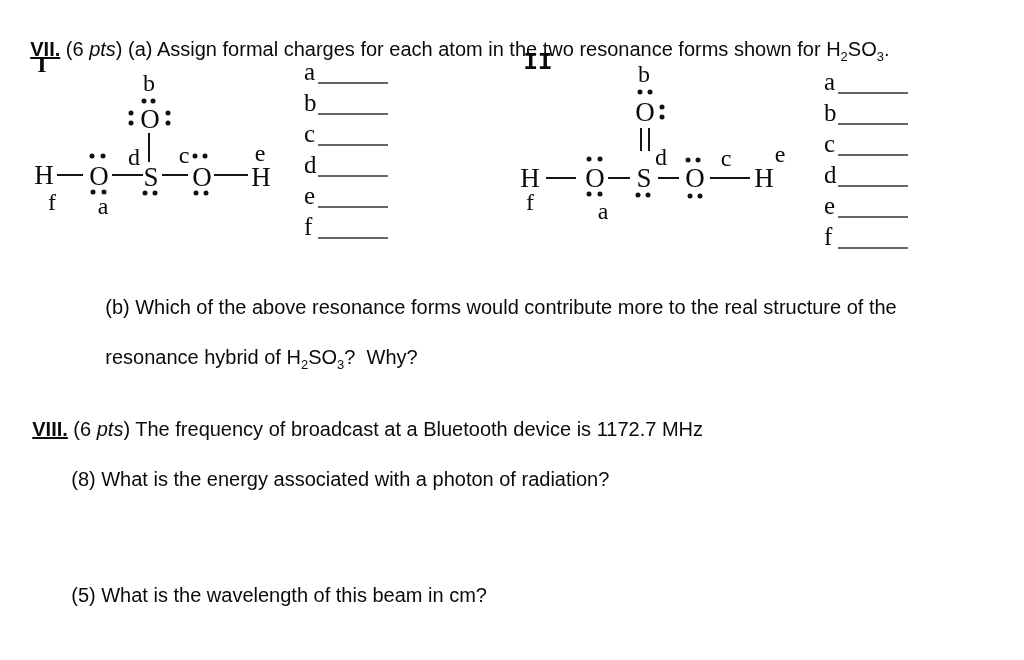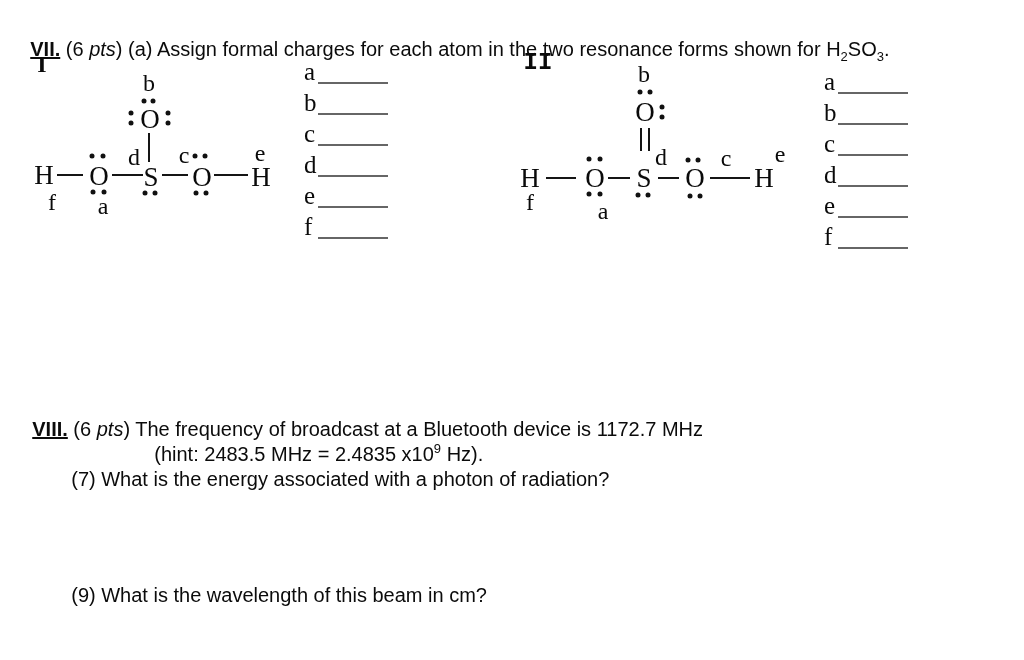--- a/index.html
+++ b/index.html
@@ -134,27 +134,28 @@
       <span class="ansletter" style="left: 824px; top: 131px;">c</span>
       <div class="ansline" style="left: 838px; top: 154px; width: 70px;"></div>
       <span class="ansletter" style="left: 824px; top: 162px;">d</span>
       <div class="ansline" style="left: 838px; top: 185px; width: 70px;"></div>
       <span class="ansletter" style="left: 824px; top: 193px;">e</span>
       <div class="ansline" style="left: 838px; top: 216px; width: 70px;"></div>
       <span class="ansletter" style="left: 824px; top: 224px;">f</span>
       <div class="ansline" style="left: 838px; top: 247px; width: 70px;"></div>
     </div>
 
+  <div class="txt" style="left:83px; top:270px; width:930px;">
+    <span>(b) Which of the above resonance forms would contribute more to the real structure of the</span><br>
+    <span>resonance hybrid of H</span><sub>2</sub><span>SO</span><sub>3</sub><span>?  Why?</span>
+  </div>
 
   <div class="txt" style="left:10px; top:392px;">
     <span class="bd">VIII.</span><span> (6 </span><span class="it">pts</span><span>) </span><span>The frequency of broadcast at a Bluetooth device is 1172.7 MHz</span>
   </div>
-  <div class="txt" style="left:132px; top:417px;">
-    <span>(hint: 2483.5 MHz = 2.4835 x10</span><sup>9</sup><span> Hz).</span>
-  </div>
   <div class="txt" style="left:49px; top:442px;">
-    <span>(7) What is the energy associated with a photon of radiation?</span>
+    <span>(8) What is the energy associated with a photon of radiation?</span>
   </div>
   <div class="txt" style="left:49px; top:558px;">
-    <span>(9) What is the wavelength of this beam in cm?</span>
+    <span>(5) What is the wavelength of this beam in cm?</span>
   </div>
 
 </div>
 
 </body></html>

